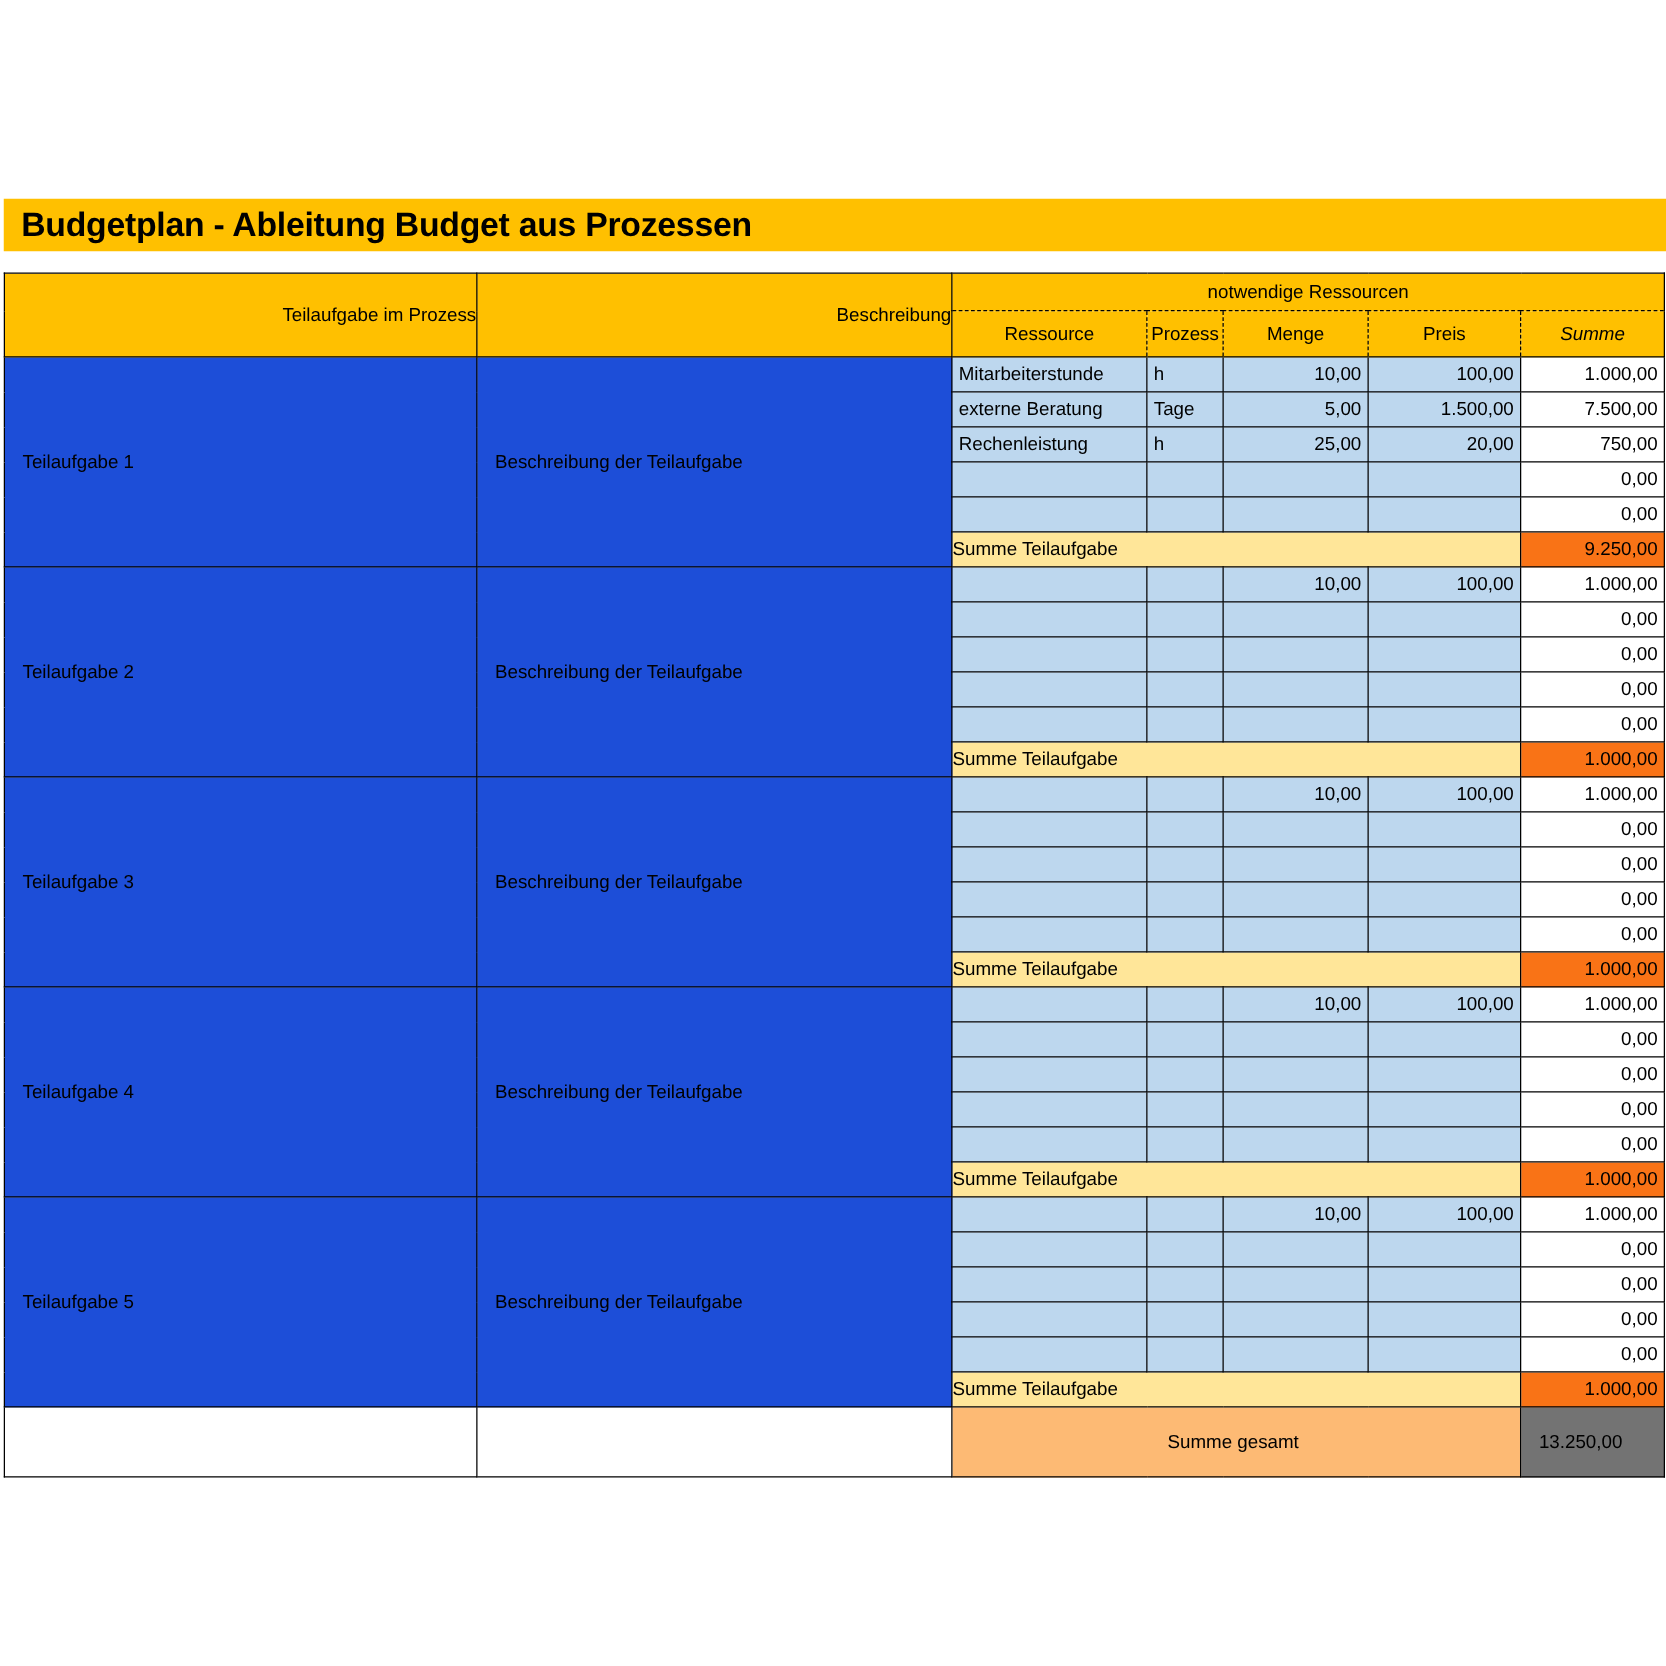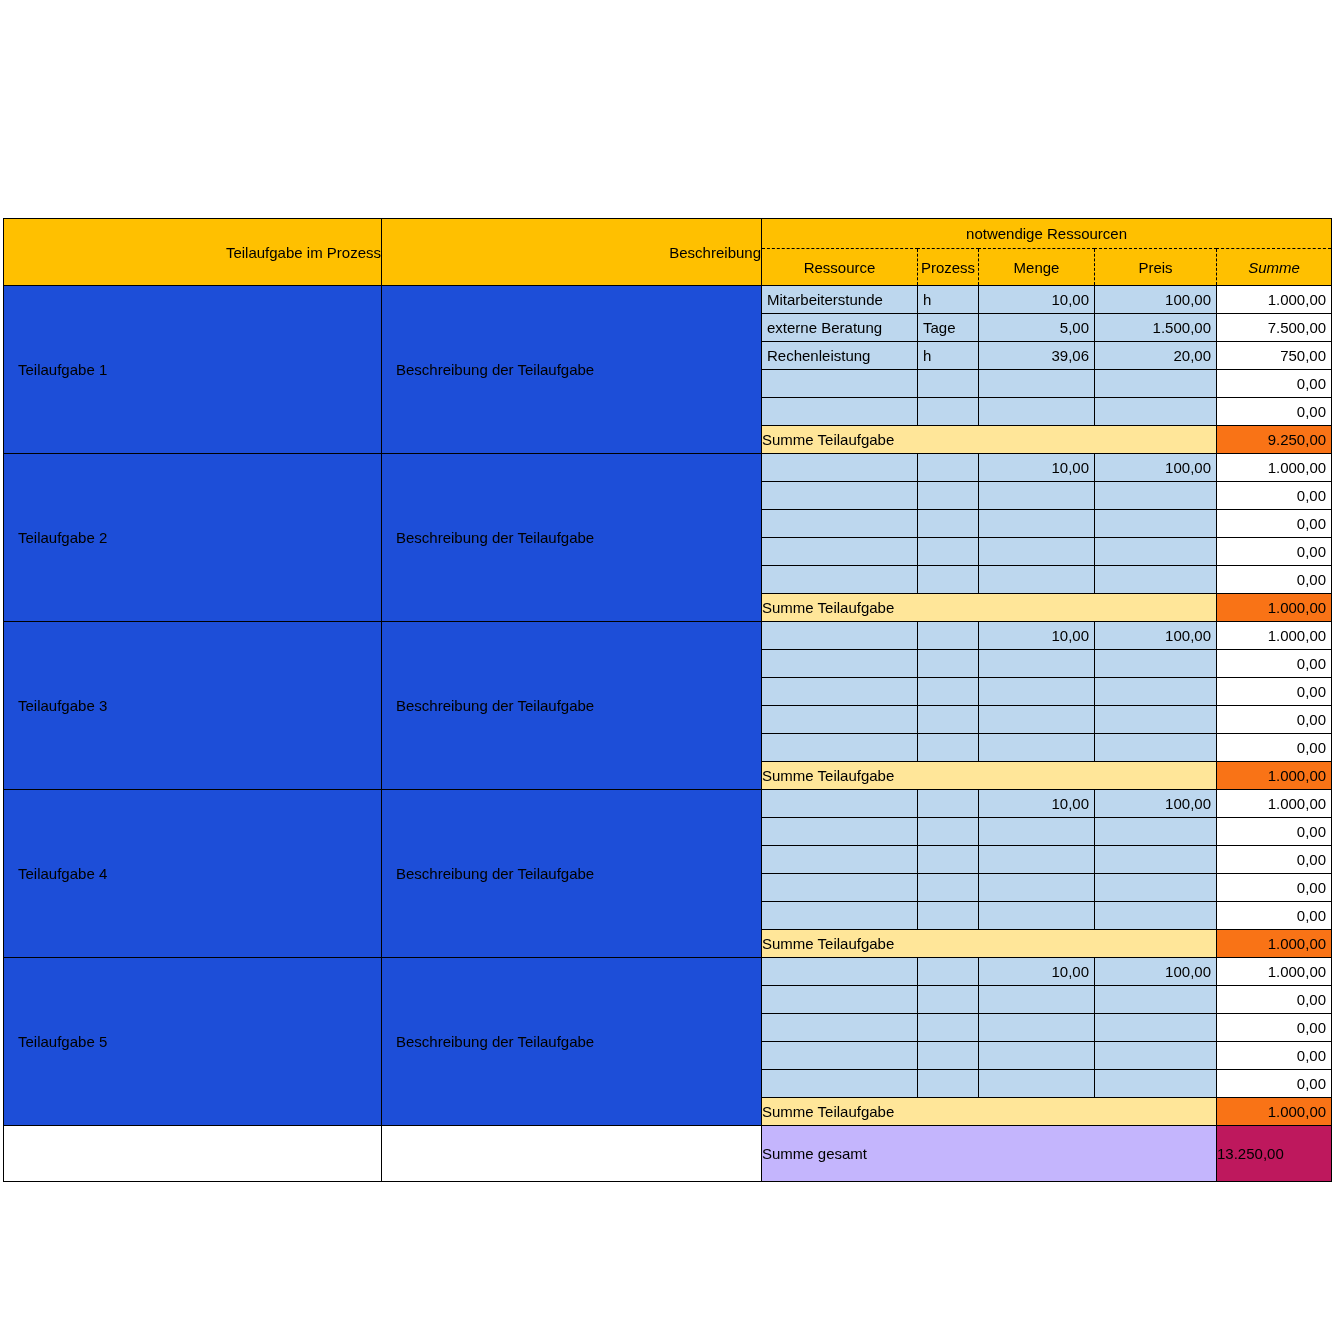--- a/index.html
+++ b/index.html
@@ -146,43 +146,46 @@
     font-size: 14px;
     padding-right: 5px;
     border-left: 1px dashed #000000;
     border-right: 1px solid #000000;
     border-top: 1px dashed #000000;
     border-bottom: 1px solid #000000;
   }
 
   
   .total-label {
-    background: #c4b5fd;
+    background: #fdba74;
     height: 56px;
-    text-align: left;
+    text-align: center;
     font-weight: bold;
     font-size: 14px;
     padding-right: 5px;
     border-right: 1px dashed #000000;
   }
   .total-value {
-    background: #be185d;
+    background: #737373;
     height: 56px;
-    text-align: left;
+    text-align: center;
     font-weight: bold;
     font-size: 14px;
     padding-right: 19px;
     border-left: 1px dashed #000000;
   }
 </style>
 </head>
 <body>
 
 <div id="sheet">
 
+  <div class="title-bar">
+    <span class="title-text">Budgetplan - Ableitung Budget aus Prozessen</span>
+  </div>
 
   <table class="budget">
     <colgroup>
       <col class="c-task">
         <col class="c-desc">
         <col class="c-res">
       <col class="c-unit">
         <col class="c-qty">
         <col class="c-price">
         <col class="c-sum">
@@ -214,21 +217,21 @@
         <tr>
           <td class="rc res">externe Beratung</td>
           <td class="rc unit">Tage</td>
           <td class="rc qty">5,00</td>
           <td class="rc price">1.500,00</td>
           <td class="rc sum">7.500,00</td>
         </tr>
         <tr>
           <td class="rc res">Rechenleistung</td>
           <td class="rc unit">h</td>
-          <td class="rc qty">39,06</td>
+          <td class="rc qty">25,00</td>
           <td class="rc price">20,00</td>
           <td class="rc sum">750,00</td>
         </tr>
         <tr>
           <td class="rc res"></td>
           <td class="rc unit"></td>
           <td class="rc qty"></td>
           <td class="rc price"></td>
           <td class="rc sum">0,00</td>
         </tr>

